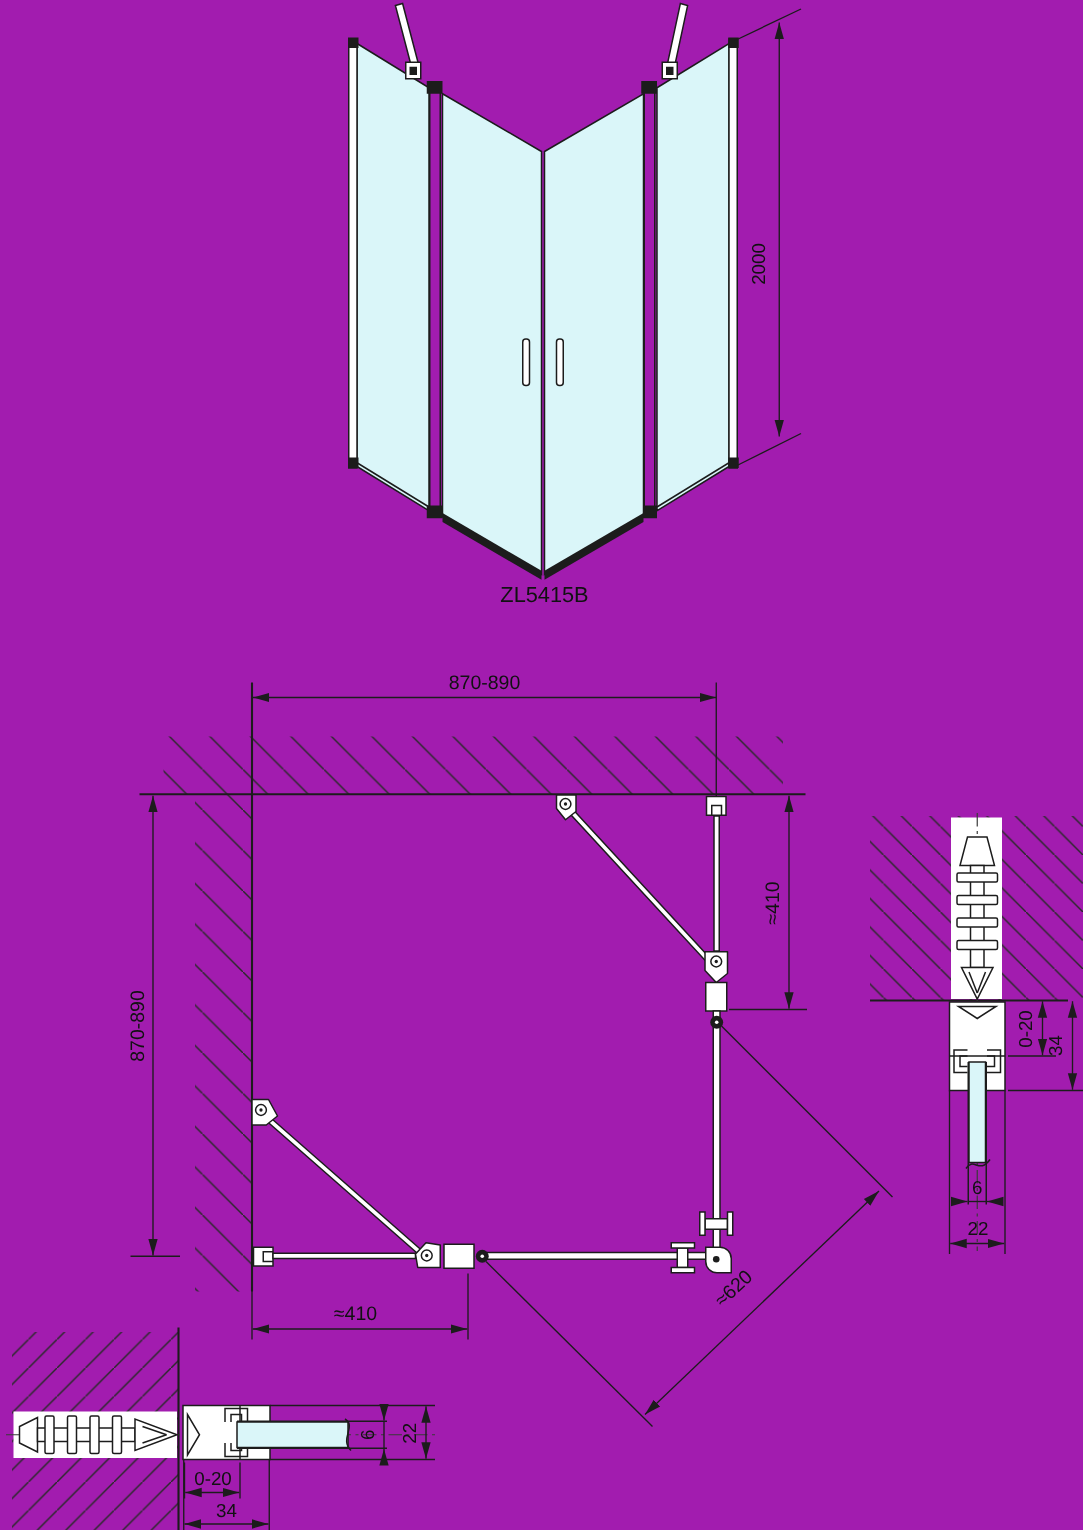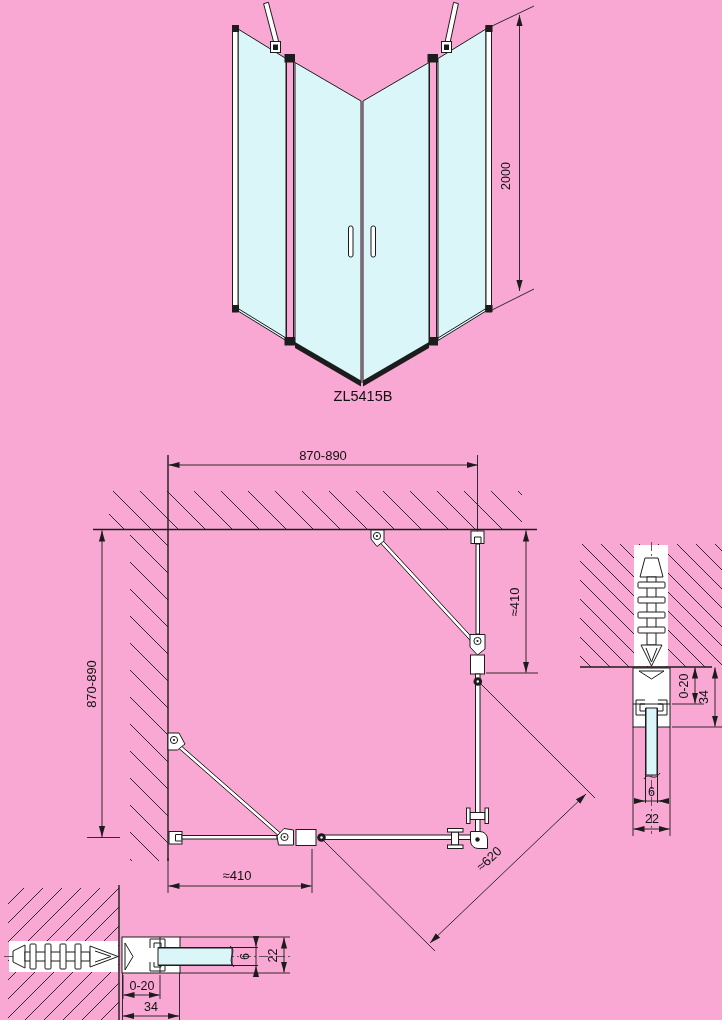--- a/index.html
+++ b/index.html
@@ -1,16 +1,16 @@
 <!DOCTYPE html>
 <html><head>
 <meta charset="utf-8">
 <style>
   html,body{margin:0;padding:0;background:#fff;}
-  .stage{position:relative;width:722px;height:1020px;background:#f9a8d4;overflow:hidden;}
+  .stage{position:relative;width:722px;height:1020px;background:#a21caf;overflow:hidden;}
   svg{display:block;}
   .ln{stroke:#1c1c1c;stroke-width:1;fill:none;}
   .lnW{stroke:#1c1c1c;stroke-width:1.4;fill:none;}
   .wh{fill:#ffffff;stroke:#1c1c1c;stroke-width:1;}
   .gl{fill:#daf6f9;stroke:#1c1c1c;stroke-width:1;}
   .blk{fill:#1c1c1c;stroke:none;}
   .dim{stroke:#1c1c1c;stroke-width:0.9;fill:none;}
   .cl{stroke:#3a3a3a;stroke-width:0.8;stroke-dasharray:9 3 2 3;fill:none;}
   text{font-family:"Liberation Sans",sans-serif;font-size:13px;fill:#111;}
   .code{font-size:14.5px;}

